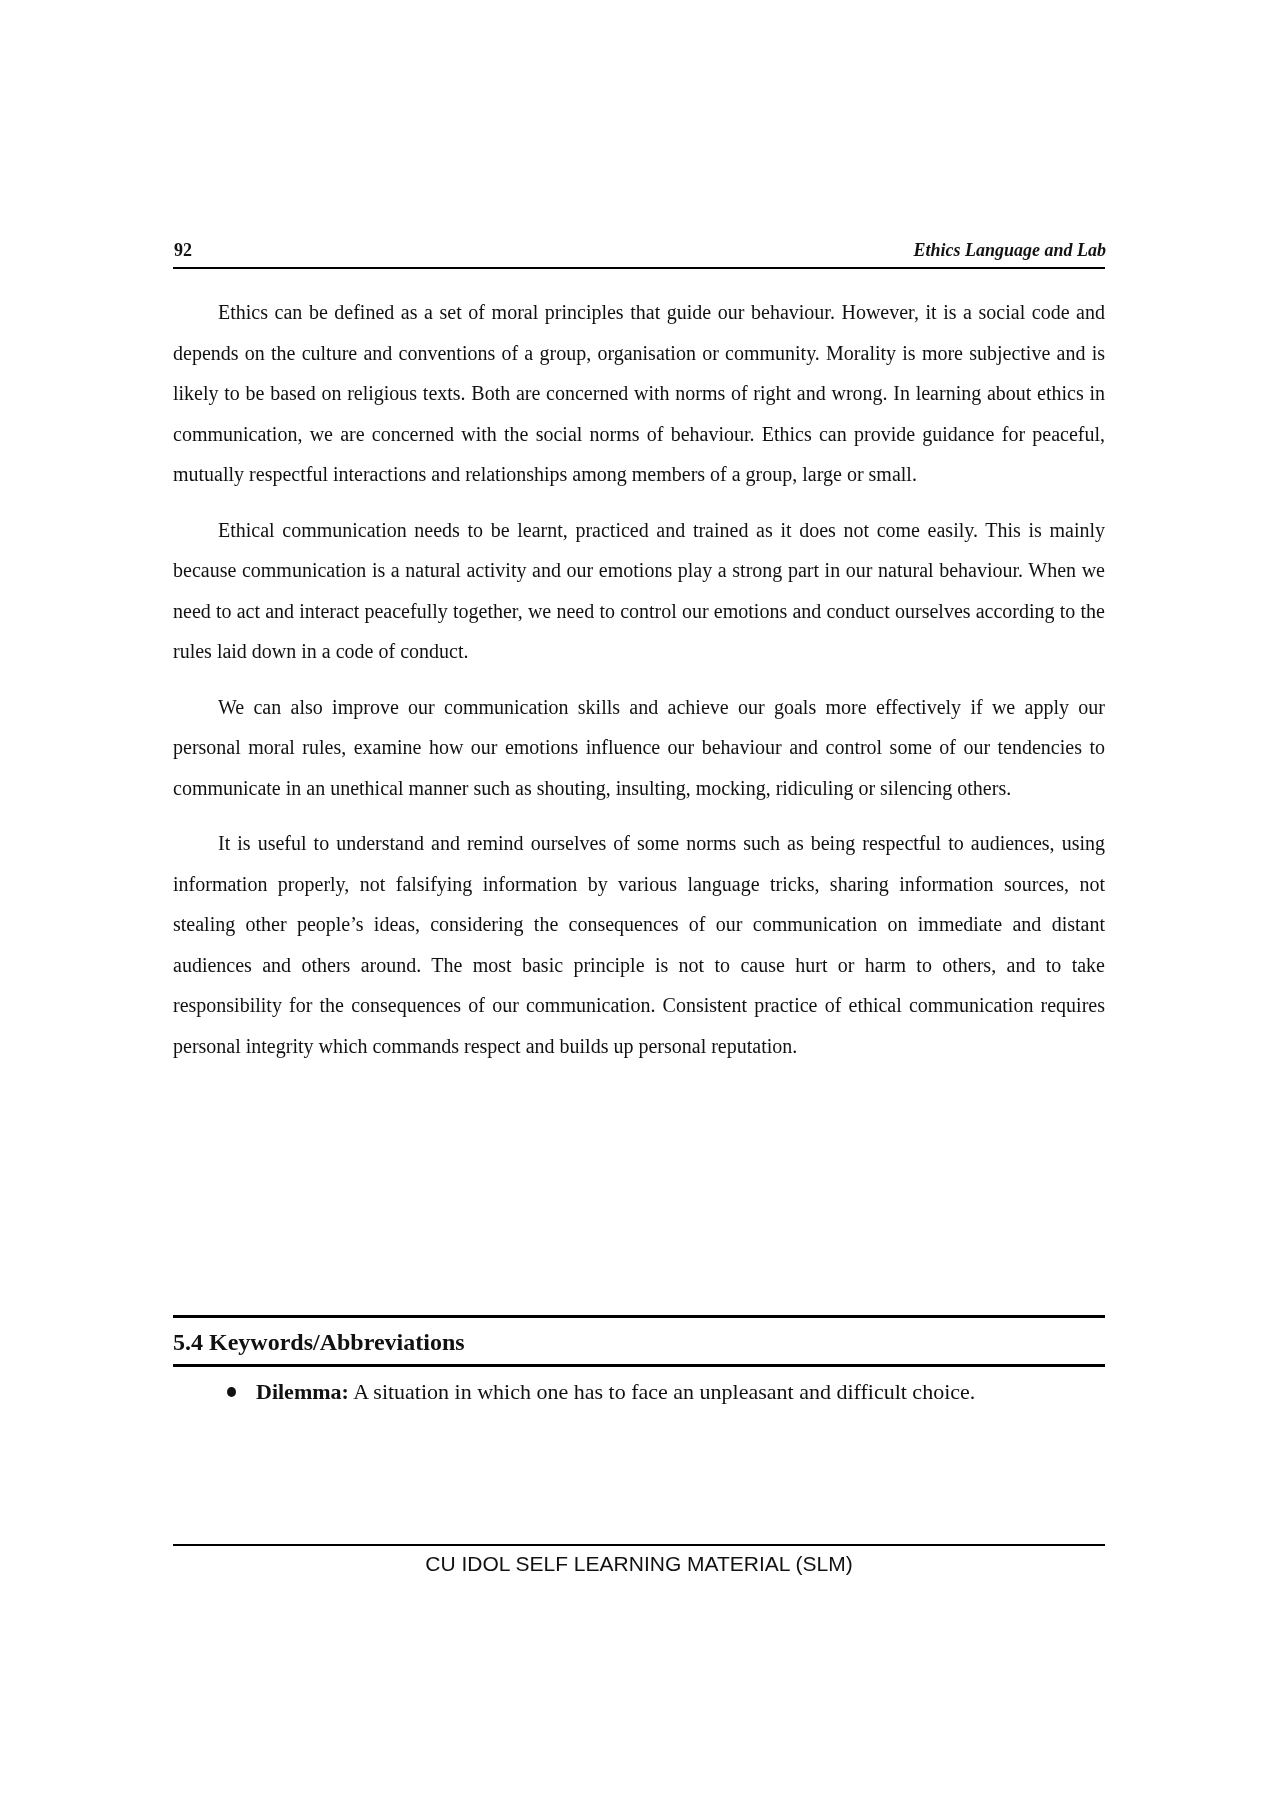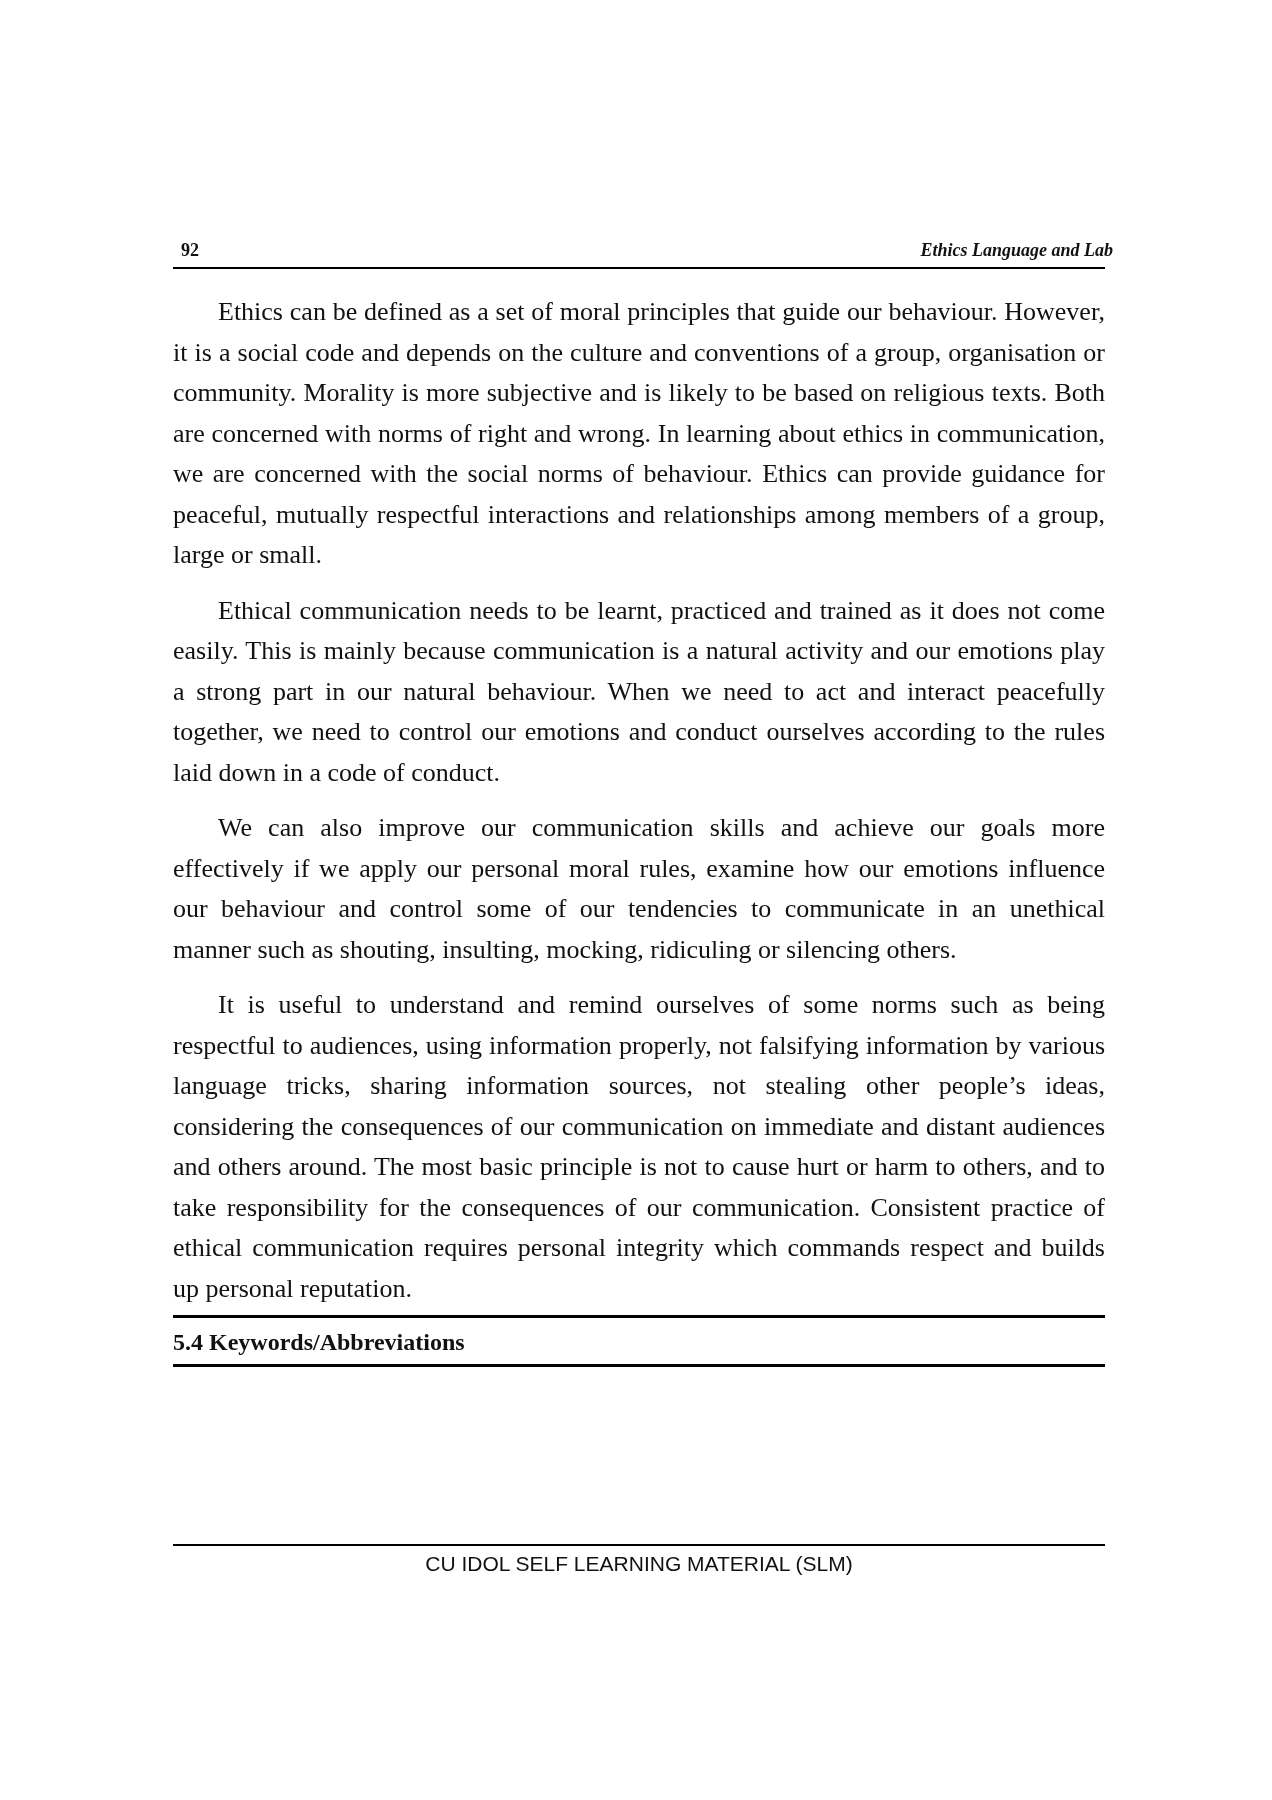--- a/index.html
+++ b/index.html
@@ -1,24 +1,24 @@
 <!DOCTYPE html>
 <html><head>
 <meta charset="utf-8">
 <style>
   html, body { margin: 0; padding: 0; background: #ffffff; }
   body { width: 1272px; height: 1800px; position: relative; overflow: hidden;
          font-family: "Liberation Serif", "DejaVu Serif", serif; color: #111; }
   .page { position: absolute; left: 173px; top: 0; width: 932px; }
-  .running-header { position: absolute; top: 240px; left: 8px; width: 932px; height: 26px;
+  .running-header { position: absolute; top: 240px; left: 1px; width: 932px; height: 26px;
          font-weight: bold; font-size: 18px; }
   .running-header .pnum { position: absolute; left: 0; top: 0; }
   .running-header .rtitle { position: absolute; right: 0; top: 0; font-style: italic; }
   .rule-head { position: absolute; top: 267px; left: 0; width: 932px; height: 0; border-top: 2px solid #000; }
-  .body { position: absolute; top: 292px; left: 0; width: 932px; font-size: 26px; line-height: 40.5px; }
+  .body { position: absolute; top: 292px; left: 0; width: 932px; font-size: 20px; line-height: 40.5px; }
   .body p { margin: 0 0 15px 0; text-indent: 45px; text-align: justify; }
   .section { position: absolute; top: 1315px; left: 0; width: 932px; }
   .section .rule-top { border-top: 3px solid #000; }
   .section h2 { margin: 0; font-size: 24px; font-weight: bold; line-height: 44px; padding-top: 2px; }
   .section .rule-bottom { border-top: 3px solid #000; }
   .kw-list { list-style: none; margin: 0; padding: 0; font-size: 22px; }
   .kw-list li { position: relative; padding-left: 83px; line-height: 49px; }
   .kw-list li .bullet { position: absolute; left: 54px; top: 20px; width: 9px; height: 10px; border-radius: 50%; background: #111; }
   .kw-list li .term { font-weight: bold; }
   .rule-foot { position: absolute; top: 1544px; left: 0; width: 932px; border-top: 2px solid #000; }
@@ -41,19 +41,23 @@
     <p>Ethical communication needs to be learnt, practiced and trained as it does not come easily. This is mainly because communication is a natural activity and our emotions play a strong part in our natural behaviour. When we need to act and interact peacefully together, we need to control our emotions and conduct ourselves according to the rules laid down in a code of conduct.</p>
     <p>We can also improve our communication skills and achieve our goals more effectively if we apply our personal moral rules, examine how our emotions influence our behaviour and control some of our tendencies to communicate in an unethical manner such as shouting, insulting, mocking, ridiculing or silencing others.</p>
     <p>It is useful to understand and remind ourselves of some norms such as being respectful to audiences, using information properly, not falsifying information by various language tricks, sharing information sources, not stealing other people’s ideas, considering the consequences of our communication on immediate and distant audiences and others around. The most basic principle is not to cause hurt or harm to others, and to take responsibility for the consequences of our communication. Consistent practice of ethical communication requires personal integrity which commands respect and builds up personal reputation.</p>
   </div>
 
   <div class="section">
     <div class="rule-top"></div>
     <h2>5.4 Keywords/Abbreviations</h2>
     <div class="rule-bottom"></div>
     <ul class="kw-list">
+      <li>
+        <span class="bullet"></span>
+        <span class="term">Dilemma:</span><span> A situation in which one has to face an unpleasant and difficult choice.</span>
+      </li>
     </ul>
   </div>
 
   <div class="rule-foot"></div>
   <div class="footer">CU IDOL SELF LEARNING MATERIAL (SLM)</div>
 
 </div>
 
 </body></html>

